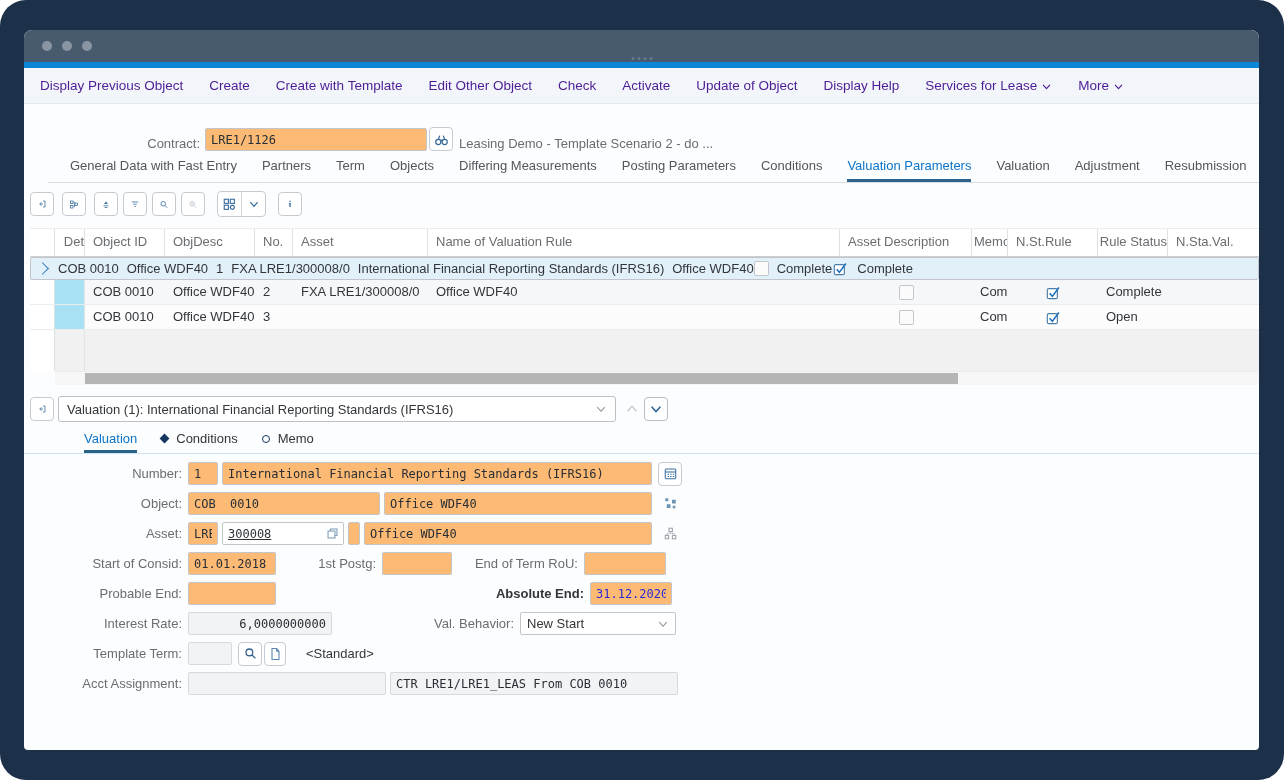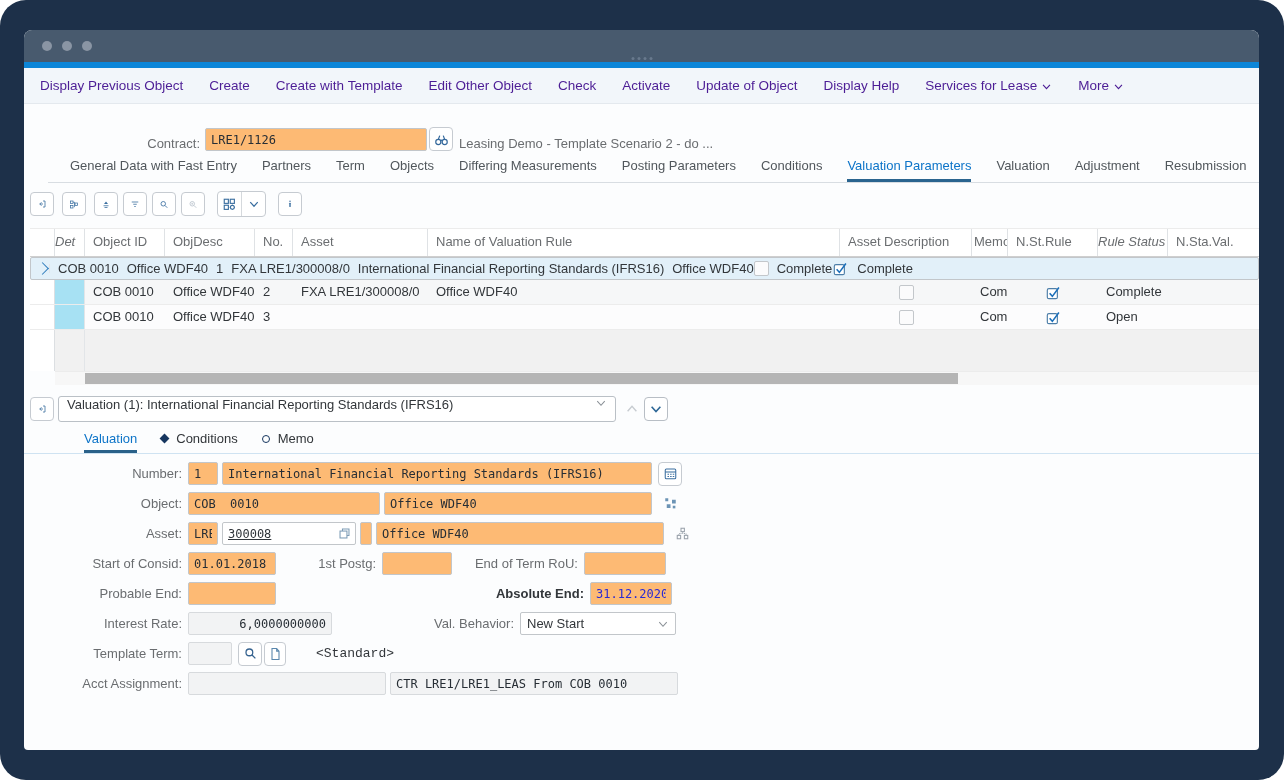--- a/index.html
+++ b/index.html
@@ -41,21 +41,21 @@
   .tgap8{width:8px;}.tgap5{width:5px;}.tgap12{width:12px;}
   .tbtn-combo{display:flex;height:24px;border:1px solid #c6cbd1;border-radius:4px;background:#fff;overflow:hidden;}
   .tbtn-combo .half{width:23px;display:flex;align-items:center;justify-content:center;color:#3b6fa0;cursor:pointer;}
   .tbtn-combo .half+.half{border-left:1px solid #d5d9dd;}
 
   
   .vtable{position:absolute;left:6px;top:198px;right:0;}
   .tgrid{display:grid;grid-template-columns:25px 30px 80px 90px 38px 135px 412px 132px 36px 90px 70px minmax(0,1fr);}
   .thead{height:27px;background:#fff;border-bottom:1px solid #cfcfcf;border-top:1px solid #ececec;}
   .thead .hc{font-size:13px;color:#6a6d70;line-height:26px;padding-left:8px;border-right:1px solid #dfe2e5;overflow:hidden;white-space:nowrap;}
-  .thead .hc.center{text-align:left;padding-left:0;font-style:italic;}
+  .thead .hc.center{text-align:right;padding-left:0;}
   .thead .hc.tight{padding-left:2px;}
   .thead .hc.last{border-right:none;}
   .trow{height:24px;border-bottom:1px solid #ececec;font-size:13px;color:#32363a;}
   .trow .tc{line-height:23px;padding-left:8px;white-space:nowrap;overflow:hidden;}
   .trow .marker{background:#fff;border-right:1px solid #dcdfe2;padding:0;}
   .trow .det{padding:0;display:flex;align-items:center;justify-content:center;border-right:1px solid #e2e5e8;}
   .trow.sel{background:#e2f0f9;}
   .trow.alt{background:#f6f7f8;}
   .trow.plain{background:#fcfcfd;}
   .trow .det.cyan{background:#a7e1f3;}
@@ -63,41 +63,41 @@
   .cellcenter{display:flex;align-items:center;justify-content:center;padding:0;}
   .memo-box{width:13px;height:13px;border:1px solid #c3c7cb;background:#fbfbfc;border-radius:2px;}
   .tfiller{height:41px;background:#f1f1f1;display:grid;grid-template-columns:25px 30px minmax(0,1fr);}
   .tfiller .f1{background:#fff;border-right:1px solid #dcdfe2;}
   .tfiller .f2{border-right:1px solid #e2e5e8;background:#f1f1f1;}
   .hscroll{margin-left:25px;height:13px;background:#f7f7f7;position:relative;border-top:1px solid #ececec;}
   .hthumb{position:absolute;left:30px;top:1px;bottom:1px;width:873px;background:#b5b5b5;}
 
   
   .panel-header{position:absolute;left:6px;top:366px;height:26px;display:flex;align-items:center;}
-  .combo{width:558px;height:26px;border:1px solid #bac0c6;border-radius:3px;background:#fff;display:flex;margin-left:4px;padding:0 8px;box-sizing:border-box;cursor:pointer;}
+  .combo{width:558px;height:26px;border:1px solid #bac0c6;border-radius:3px;background:#fff;display:flex;align-items:center;margin-left:4px;padding:0 8px;box-sizing:border-box;cursor:pointer;}
   .combo .ctext{flex:1;font-size:13px;color:#32363a;white-space:nowrap;overflow:hidden;}
   .combo .cchev{color:#8a9096;}
   .nav-up{width:20px;margin-left:6px;color:#c7ccd1;display:flex;justify-content:center;}
   .nav-down{margin-left:2px;width:24px;height:24px;border:1px solid #b8bec5;border-radius:4px;background:#fff;display:flex;align-items:center;justify-content:center;color:#2d6796;cursor:pointer;box-sizing:border-box;}
 
   
   .subtabs{position:absolute;left:0;top:398px;width:100%;height:26px;border-bottom:1px solid #cfe3f2;display:flex;align-items:flex-end;padding-left:60px;gap:24px;box-sizing:border-box;}
   .stab{font-size:13px;color:#32363a;padding-bottom:7px;display:flex;align-items:center;gap:8px;cursor:pointer;white-space:nowrap;}
   .stab.selected{color:#0d74c8;border-bottom:3px solid #2a6189;padding-bottom:4px;}
   .mark-diamond{width:7px;height:7px;background:#16365f;transform:rotate(45deg);}
   .mark-circle{width:8px;height:8px;border:1.5px solid #16365f;border-radius:50%;box-sizing:border-box;}
 
   
   .form{position:absolute;left:0;top:432px;width:100%;}
   .frow{display:flex;align-items:center;height:23px;margin-bottom:7px;}
   .flabel{width:158px;text-align:right;color:#6a6d70;font-size:13px;margin-right:6px;flex:none;}
-  .w30{width:30px;}.w88{width:88px;}.w122{width:134px;}.w144{width:144px;}.w192{width:192px;}
+  .w30{width:30px;}.w88{width:88px;}.w122{width:122px;}.w144{width:144px;}.w192{width:192px;}
   .w430{width:430px;}.w268{width:268px;}.w288{width:288px;}.w198{width:198px;}.w490{width:490px;}
   .w70{width:70px;}.w82{width:82px;}.w44{width:44px;}.w12{width:12px;}
-  .gapl4{margin-left:4px;}.gapl6{margin-left:6px;}.gapl2{margin-left:2px;}.gapl14{margin-left:30px;font-family:Liberation Mono, monospace;}
+  .gapl4{margin-left:4px;}.gapl6{margin-left:6px;}.gapl2{margin-left:2px;}.gapl14{margin-left:20px;}
   .inp.right{text-align:right;}
   .inp.blue{color:#2a2ad4;}
   .linkfield{height:23px;border:1px solid #c2c6ca;border-radius:2px;background:#fff;display:flex;align-items:center;padding:0 4px 0 5px;box-sizing:border-box;}
   .linkfield .alink{font-family:"DejaVu Sans Mono",monospace;font-size:12px;color:#2f3439;text-decoration:underline;flex:1;cursor:pointer;}
   .linkfield .copyico{color:#7d9cb6;}
   .sel{height:23px;border:1px solid #c2c6ca;border-radius:2px;background:#fff;display:flex;align-items:center;padding:0 6px;box-sizing:border-box;font-size:13px;color:#32363a;cursor:pointer;}
   .sel .schev{margin-left:auto;color:#8a9096;}
   .label2{text-align:right;color:#6a6d70;font-size:13px;padding-right:6px;box-sizing:border-box;flex:none;}
   .lab106{width:106px;}.lab132{width:132px;}.lab314{width:314px;font-weight:bold;color:#32363a;}.lab188{width:188px;}
   .std-text{font-size:13px;color:#32363a;}

